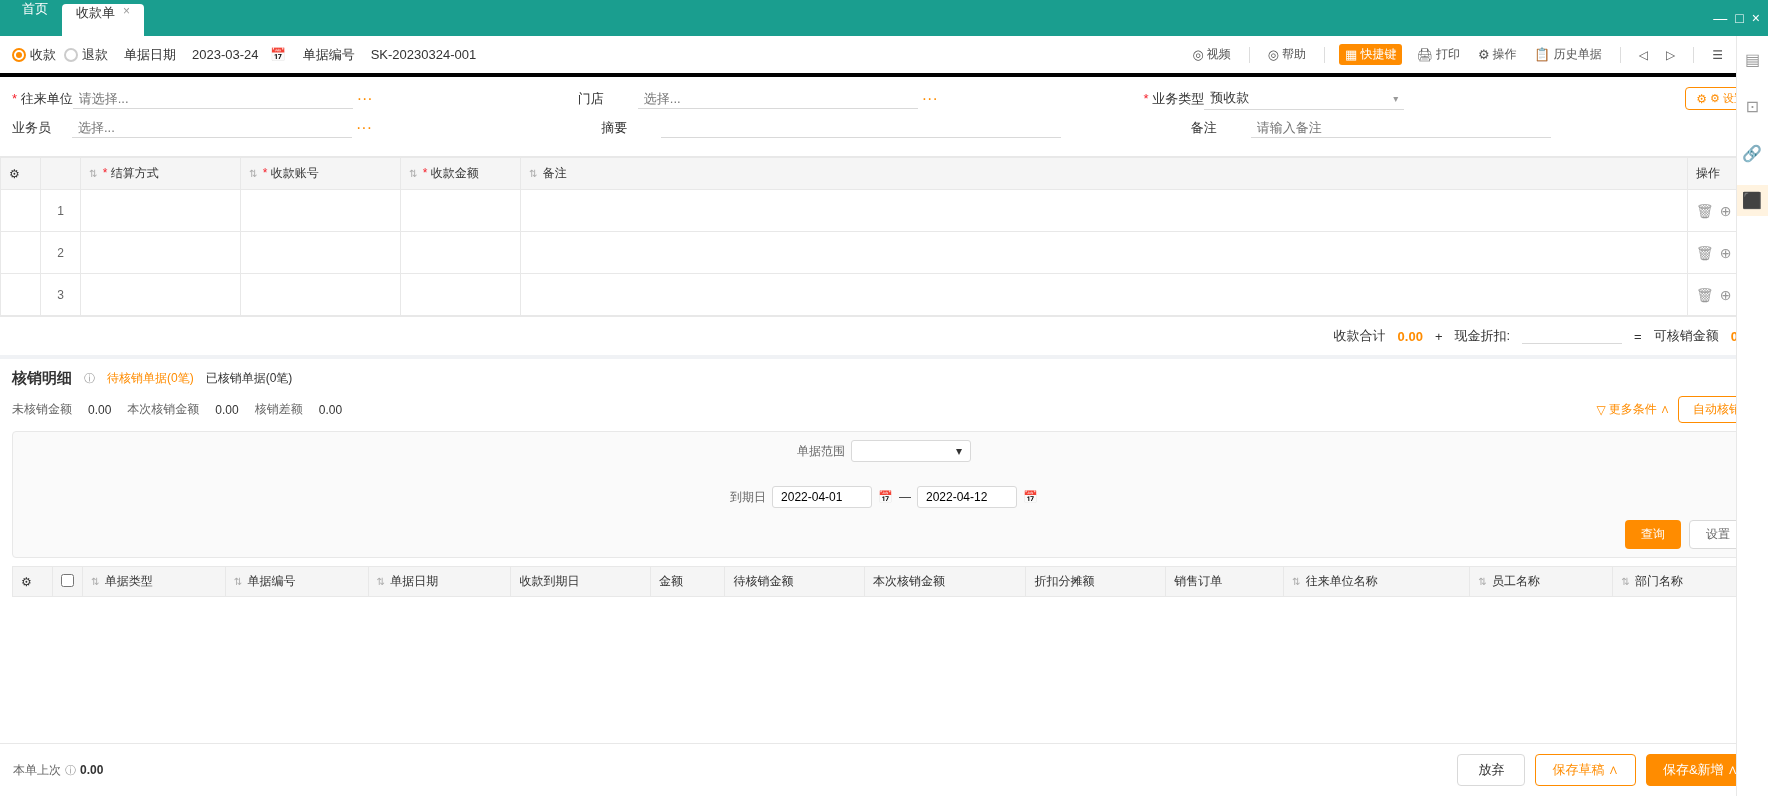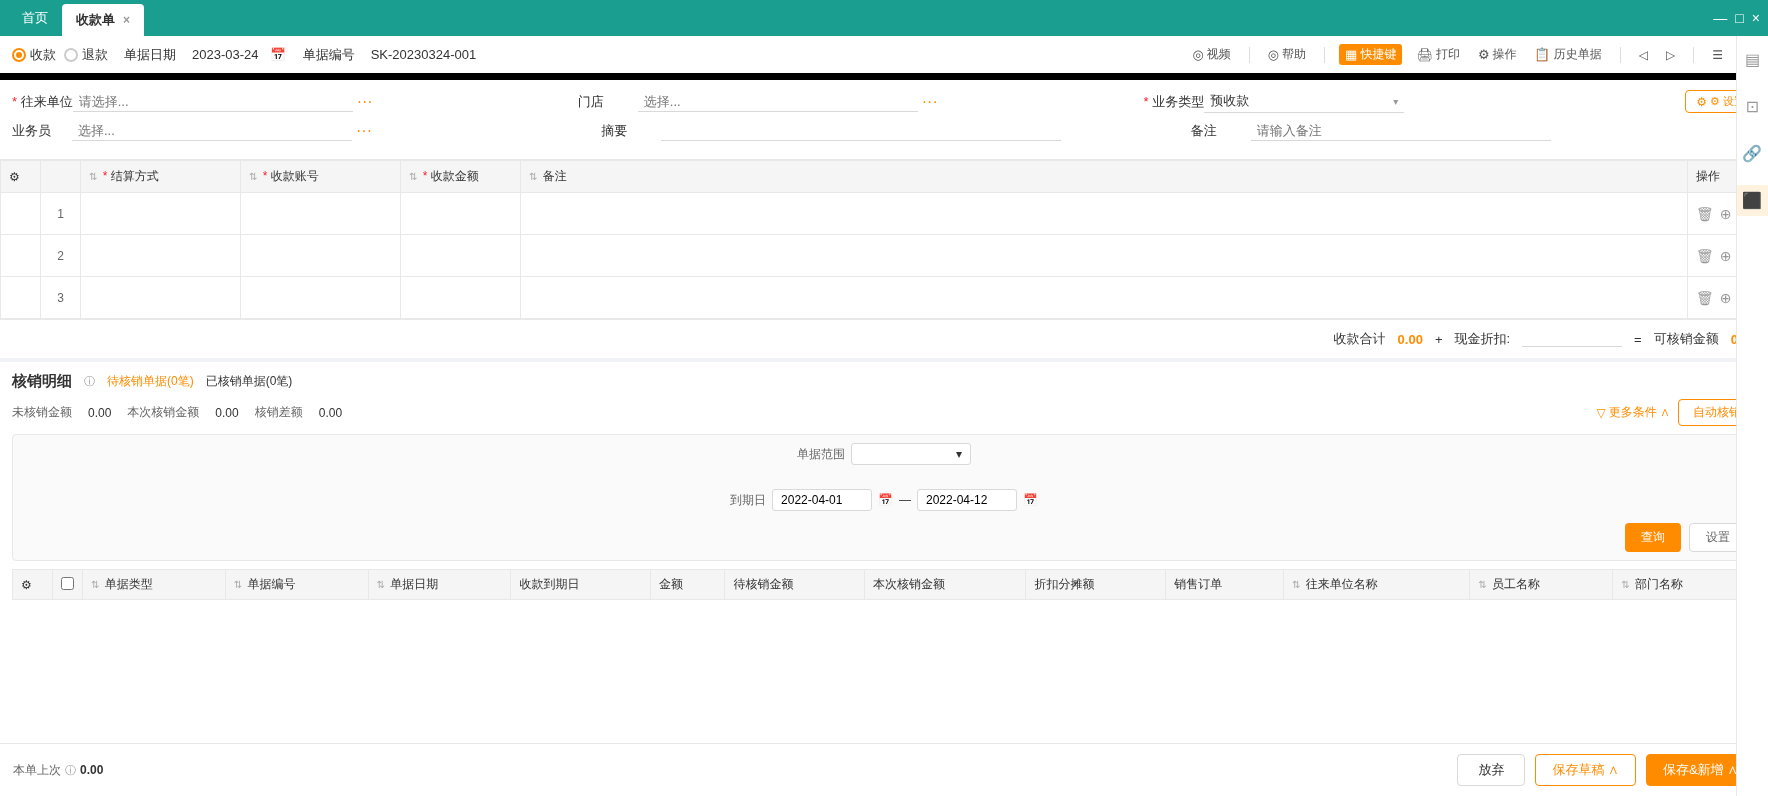--- a/index.html
+++ b/index.html
@@ -7,43 +7,43 @@
 
     
     .tab-bar {
       display: flex;
       align-items: center;
       background: #1a9e8f;
       height: 36px;
       padding: 0 8px;
     }
     .tab-item {
-      display: flex; align-items: center; padding: 0 14px; height: 100%; cursor: pointer; color: #fff; font-size: 13px;
+      display: flex; align-items: flex-start; padding: 0 14px; height: 100%; cursor: pointer; color: #fff; font-size: 13px;
     }
     .tab-item.home { background: transparent; }
-    .tab-item.active { background: #fff; color: #333; border-radius: 4px 4px 0 0; margin-top: 4px; height: calc(100% - 4px); font-weight: bold; }
+    .tab-item.active { background: #fff; color: #333; border-radius: 4px 4px 0 0; margin-top: 4px; height: calc(100% - 4px); }
     .tab-item.active .tab-close { color: #999; margin-left: 8px; cursor: pointer; font-size: 12px; }
     .tab-bar-right { margin-left: auto; display: flex; align-items: center; gap: 8px; }
     .tab-bar-right span { color: #fff; font-size: 14px; cursor: pointer; }
 
     
     .main-area {
       background: #fff;
       height: calc(100vh - 36px);
       display: flex;
       flex-direction: column;
       overflow: hidden;
     }
 
     
     .toolbar {
       display: flex;
       align-items: center;
       padding: 8px 12px;
-      border-bottom: 7px solid #000000;
+      border-bottom: 4px solid #000000;
       gap: 16px;
       background: #fff;
       flex-shrink: 0;
     }
     .radio-group { display: flex; align-items: center; gap: 8px; }
     .radio-item { display: flex; align-items: center; gap: 4px; cursor: pointer; }
     .radio-dot { width: 14px; height: 14px; border-radius: 50%; border: 2px solid #ccc; display: flex; align-items: center; justify-content: center; }
     .radio-dot.active { border-color: #ff8c00; }
     .radio-dot.active::after { content: ''; width: 6px; height: 6px; border-radius: 50%; background: #ff8c00; }
     .toolbar-field { display: flex; align-items: center; gap: 4px; font-size: 13px; color: #333; }

